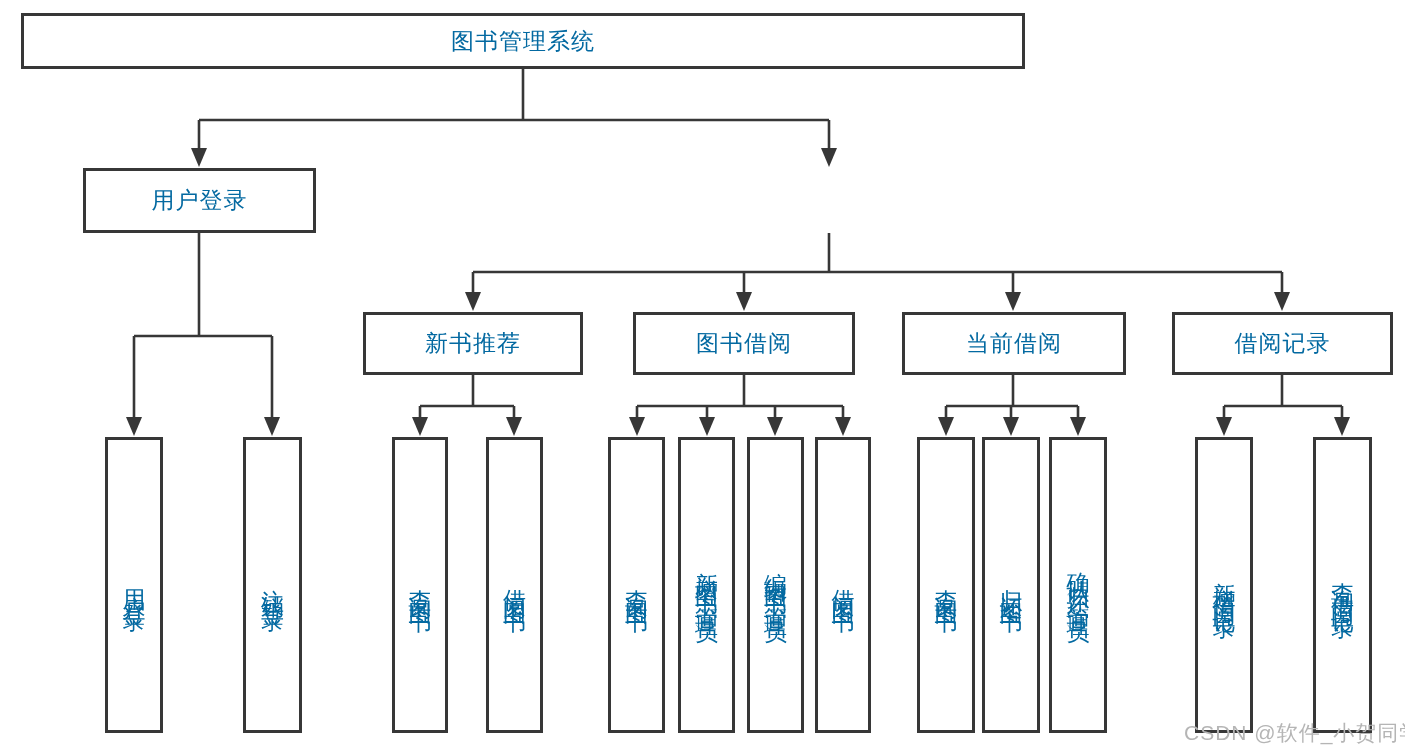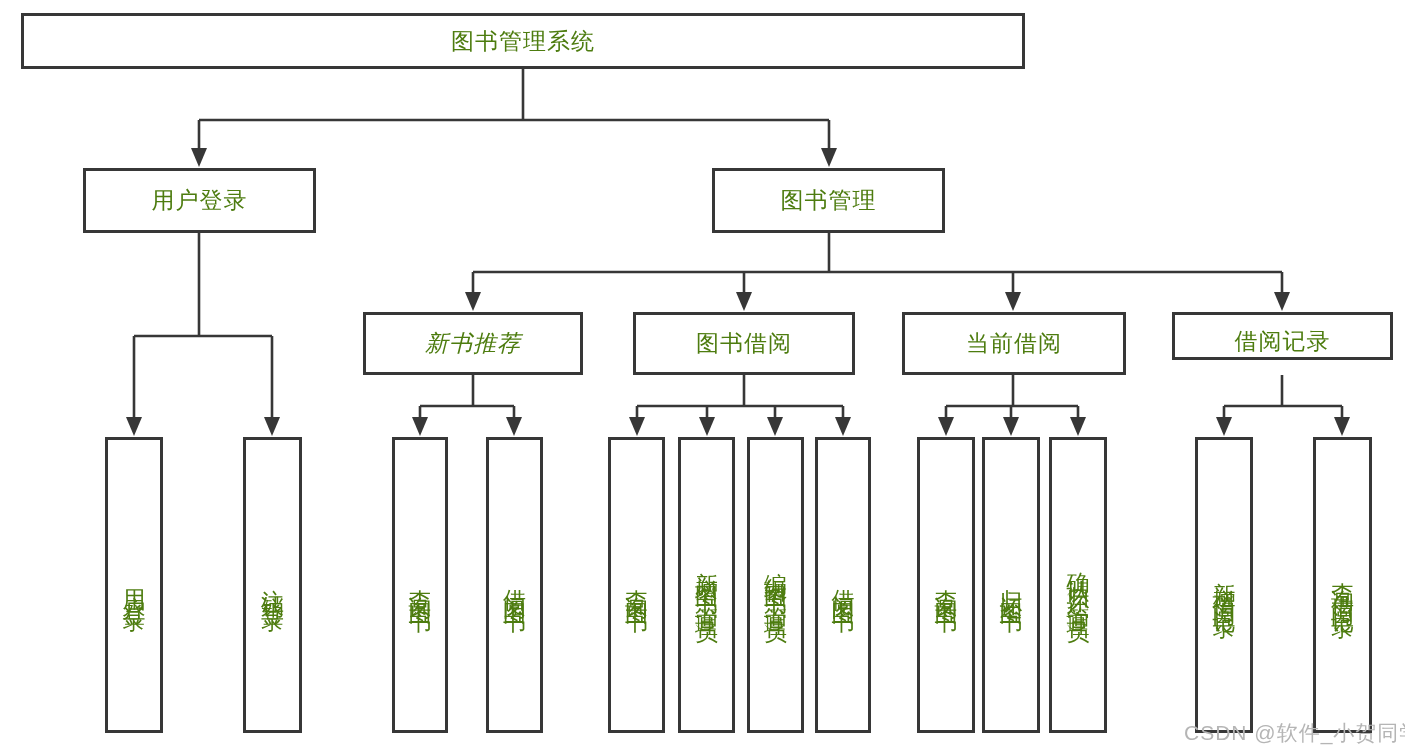--- a/index.html
+++ b/index.html
@@ -24,21 +24,21 @@
     pointer-events: none;
   }
   .node {
     position: absolute;
     box-sizing: border-box;
     border: 3px solid #373737;
     background: #ffffff;
     display: flex;
     align-items: center;
     justify-content: center;
-    color: #4d7c0f;
+    color: #0369a1;
     font-size: 23px;
     letter-spacing: 1px;
   }
   .node.leaf {
     top: 437px;
     height: 296px;
     font-size: 23px;
   }
   .vtext {
     writing-mode: vertical-rl;
@@ -128,34 +128,31 @@
     </g>
   </svg>
 
   <div class="node" style="left:21px; top:13px; width:1004px; height:56px;">
     <span>图书管理系统</span>
   </div>
 
   <div class="node" style="left:83px; top:168px; width:233px; height:65px;">
     <span>用户登录</span>
   </div>
-  <div class="node" style="left:712px; top:168px; width:233px; height:65px;">
-    <span>图书管理</span>
-  </div>
-
-  <div class="node" style="left:363px; top:312px; width:220px; height:63px;font-style:italic;">
+
+  <div class="node" style="left:363px; top:312px; width:220px; height:63px;">
     <span>新书推荐</span>
   </div>
   <div class="node" style="left:633px; top:312px; width:222px; height:63px;text-align:right;">
     <span>图书借阅</span>
   </div>
   <div class="node" style="left:902px; top:312px; width:224px; height:63px;">
     <span>当前借阅</span>
   </div>
-  <div class="node" style="left:1172px; top:312px; width:221px; height:48px;align-items:flex-end;">
+  <div class="node" style="left:1172px; top:312px; width:221px; height:63px;">
     <span>借阅记录</span>
   </div>
 
   <div class="node leaf" style="left:105px; width:58px;">
     <span class="vtext">用户登录</span>
   </div>
   <div class="node leaf" style="left:243px; width:59px;">
     <span class="vtext">注销登录</span>
   </div>
 

